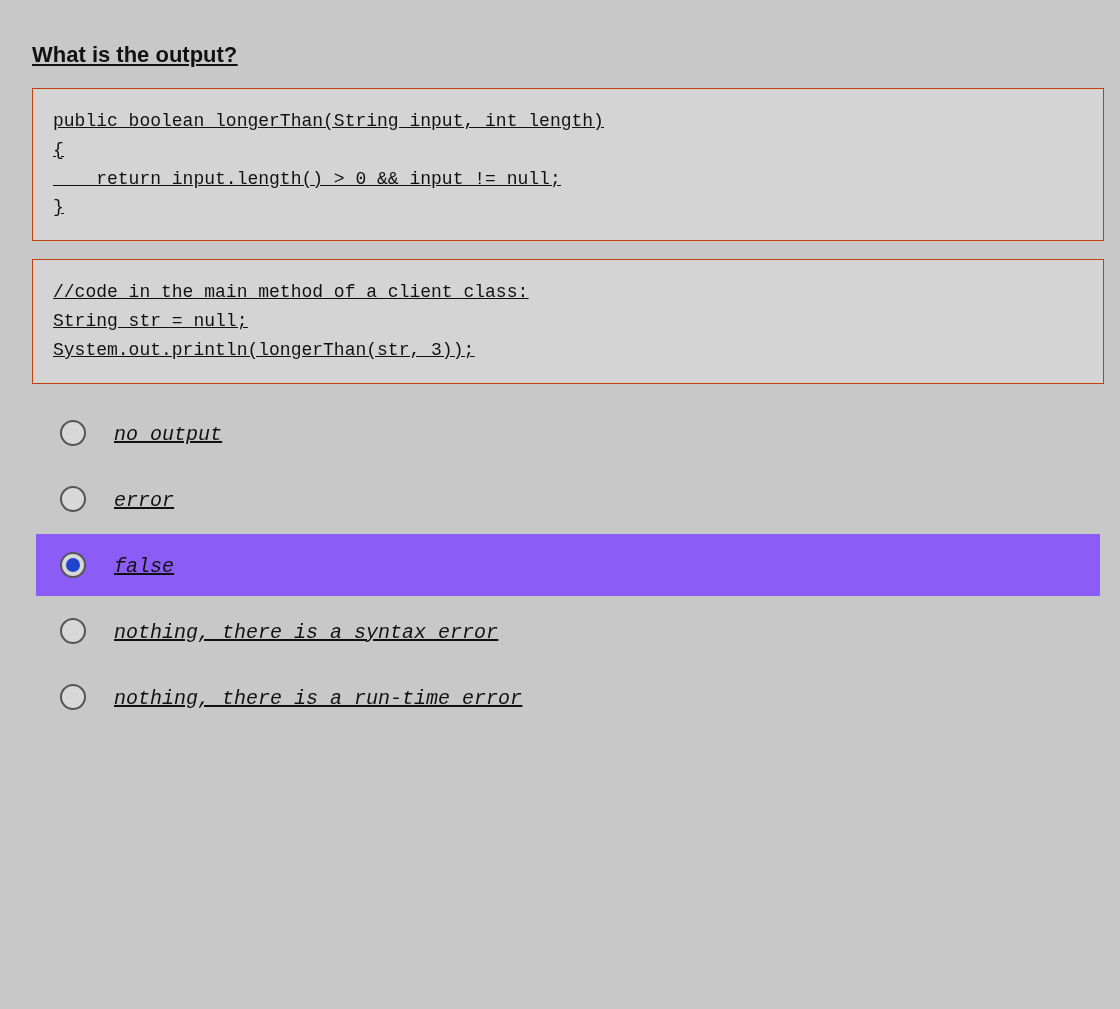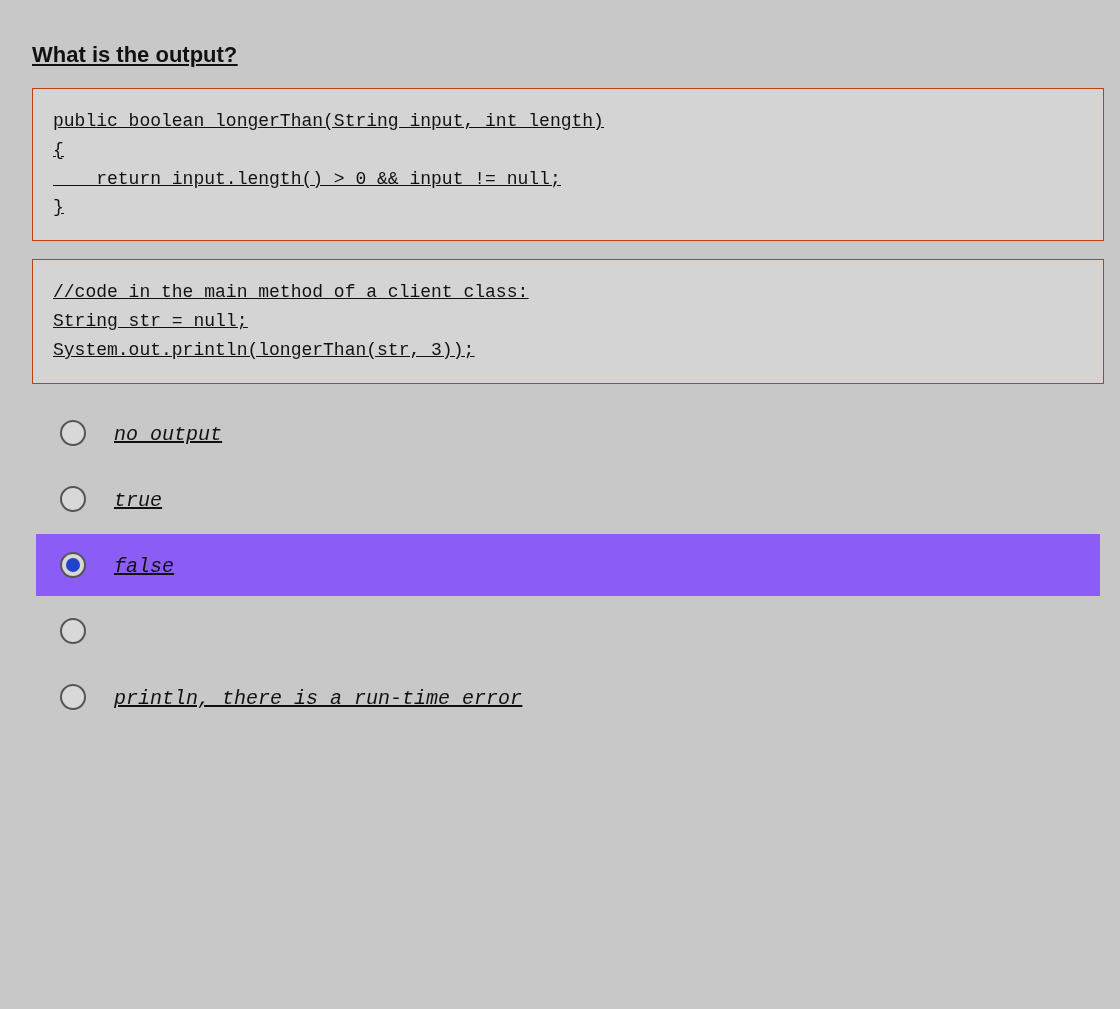--- a/index.html
+++ b/index.html
@@ -105,32 +105,33 @@
 <div class="option-row">
       <div class="radio-outer">
         <div class="radio-empty"></div>
       </div>
       <span class="option-label">no output</span>
     </div>
     <div class="option-row">
       <div class="radio-outer">
         <div class="radio-empty"></div>
       </div>
-      <span class="option-label">true</span>
+      <span class="option-label">error</span>
     </div>
     <div class="option-row selected">
       <div class="radio-outer">
         <div class="radio-inner"></div>
       </div>
       <span class="option-label">false</span>
     </div>
     <div class="option-row">
       <div class="radio-outer">
         <div class="radio-empty"></div>
       </div>
+      <span class="option-label">nothing, there is a syntax error</span>
     </div>
     <div class="option-row">
       <div class="radio-outer">
         <div class="radio-empty"></div>
       </div>
-      <span class="option-label">println, there is a run-time error</span>
+      <span class="option-label">nothing, there is a run-time error</span>
     </div>
   </div>
 
 </body></html>

